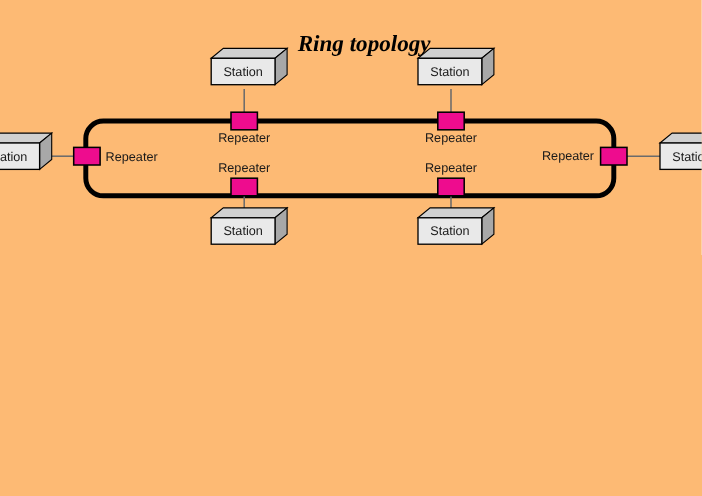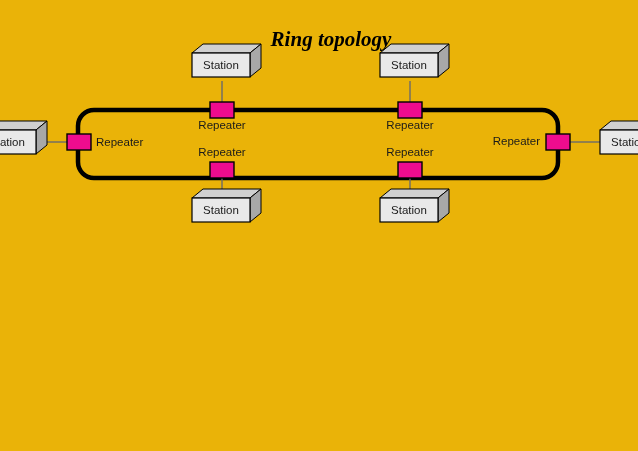--- a/index.html
+++ b/index.html
@@ -7,21 +7,21 @@
     padding: 0;
     background: #ffffff;
   }
   body {
     font-family: "Liberation Sans", sans-serif;
   }
   #canvas {
     position: relative;
     width: 638px;
     height: 451px;
-    background: #eab308;
+    background: #fdba74;
     overflow: hidden;
   }
   #diagram-svg {
     position: absolute;
     left: 0;
     top: 0;
     width: 638px;
     height: 451px;
     display: block;
   }

